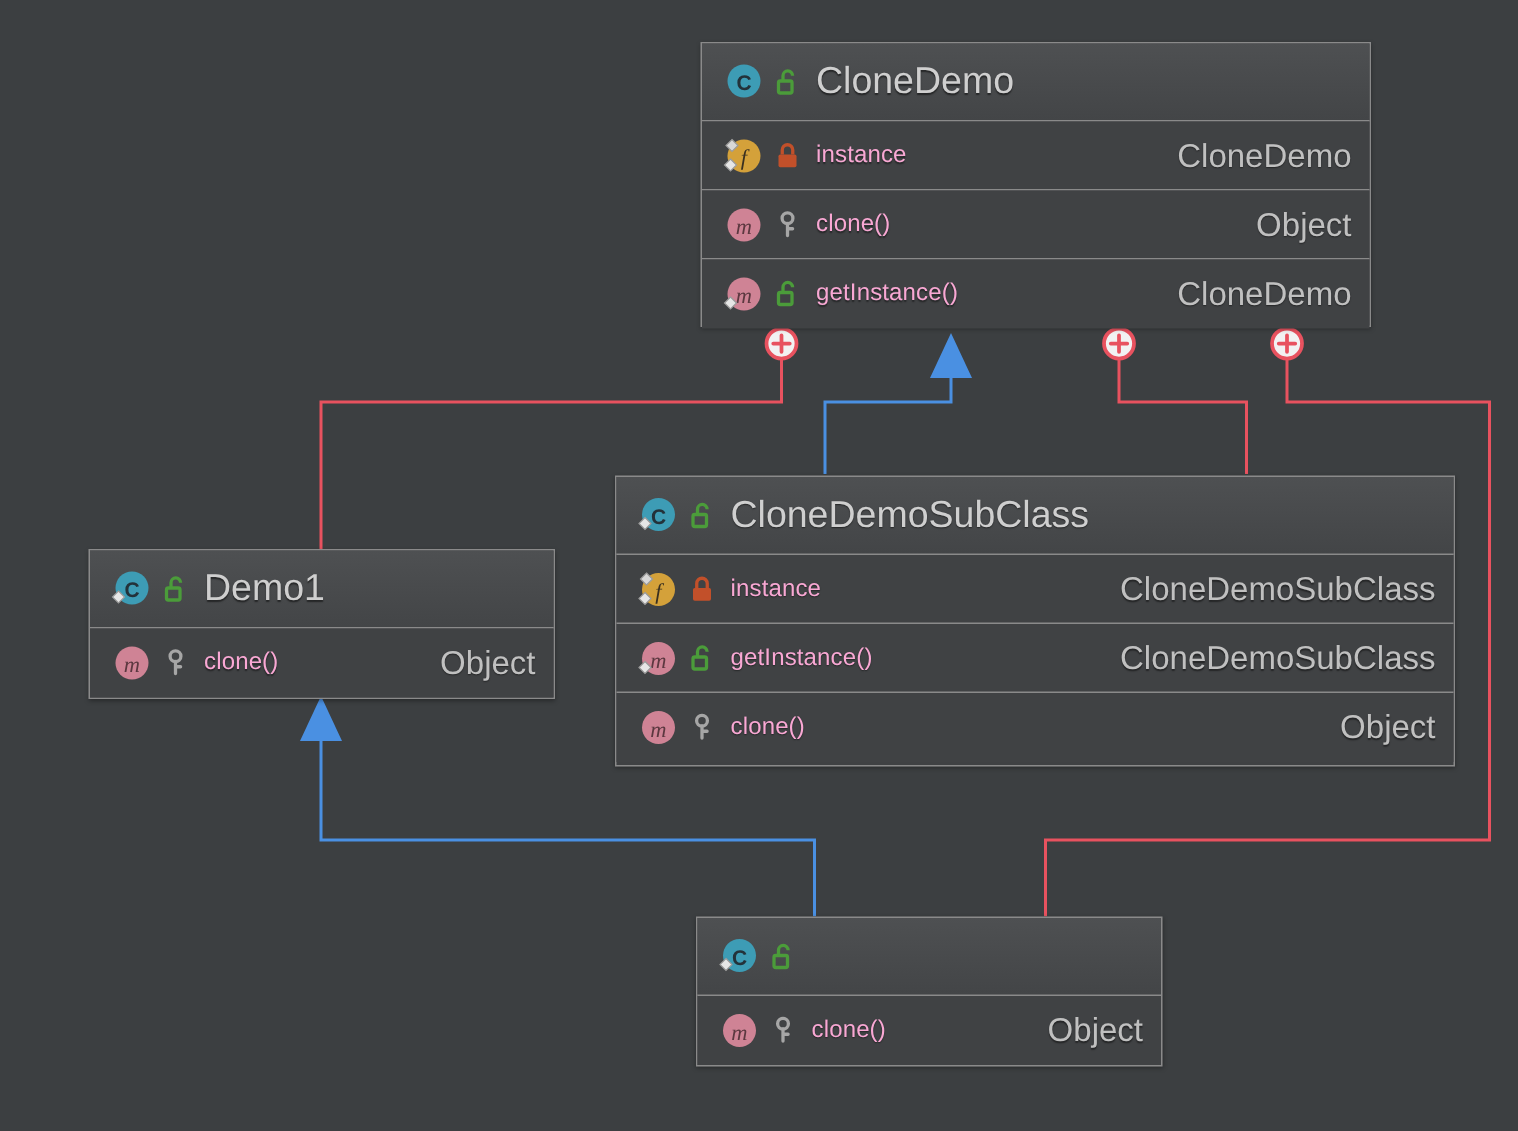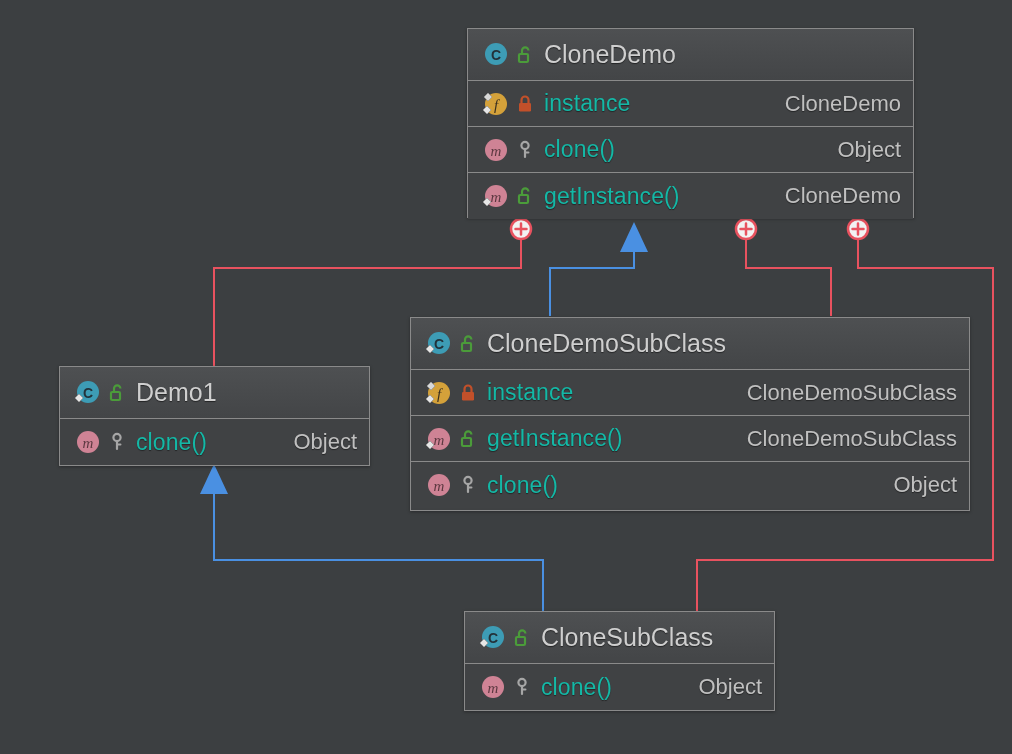--- a/index.html
+++ b/index.html
@@ -60,22 +60,22 @@
     position: relative;
     width: 22px;
     height: 26px;
     flex: 0 0 22px;
     margin-right: 8px;
     display: flex;
     align-items: center;
     justify-content: center;
   }
   .name-txt {
-    color: #14b8a6;
-    font-size: 23px;
+    color: #f9a8d4;
+    font-size: 16px;
     letter-spacing: .1px;
     white-space: nowrap;
     text-shadow: 0 1px 1px rgba(0,0,0,0.45);
   }
   .type-txt {
     color: #c0c0c0;
     font-size: 22px;
     white-space: nowrap;
     margin-left: auto;
     padding-left: 16px;
@@ -311,21 +311,20 @@
           <text x="16" y="20" font-family="Liberation Sans, sans-serif" font-size="14" font-weight="bold" fill="#23323a" text-anchor="middle">C</text>
           <polygon points="7,16 11,20 7,24 3,20" fill="#e6e6e6" stroke="#9a9a9a" stroke-width="0.8"></polygon>
         </svg>
       </span>
       <span class="ic-vis">
         <svg width="18" height="20" viewBox="0 0 18 20">
           <path d="M6,9 L6,5.5 A3.2,3.2 0 0 1 12.4,5.5" fill="none" stroke="#4b9c3a" stroke-width="2.2"></path>
           <rect x="3" y="9" width="9" height="8" rx="1.2" fill="none" stroke="#4b9c3a" stroke-width="2.2"></rect>
         </svg>
       </span>
-      <span class="title-txt">CloneSubClass</span>
     </div>
 
     <div class="uml-row">
       <span class="ic">
         <svg width="30" height="30" viewBox="0 0 30 30">
           <circle cx="16" cy="15" r="11" fill="#cf8395"></circle>
           <text x="16" y="21" font-family="Liberation Serif, serif" font-size="15" font-style="italic" fill="#5c3840" text-anchor="middle">m</text>
         </svg>
       </span>
       <span class="ic-vis">

